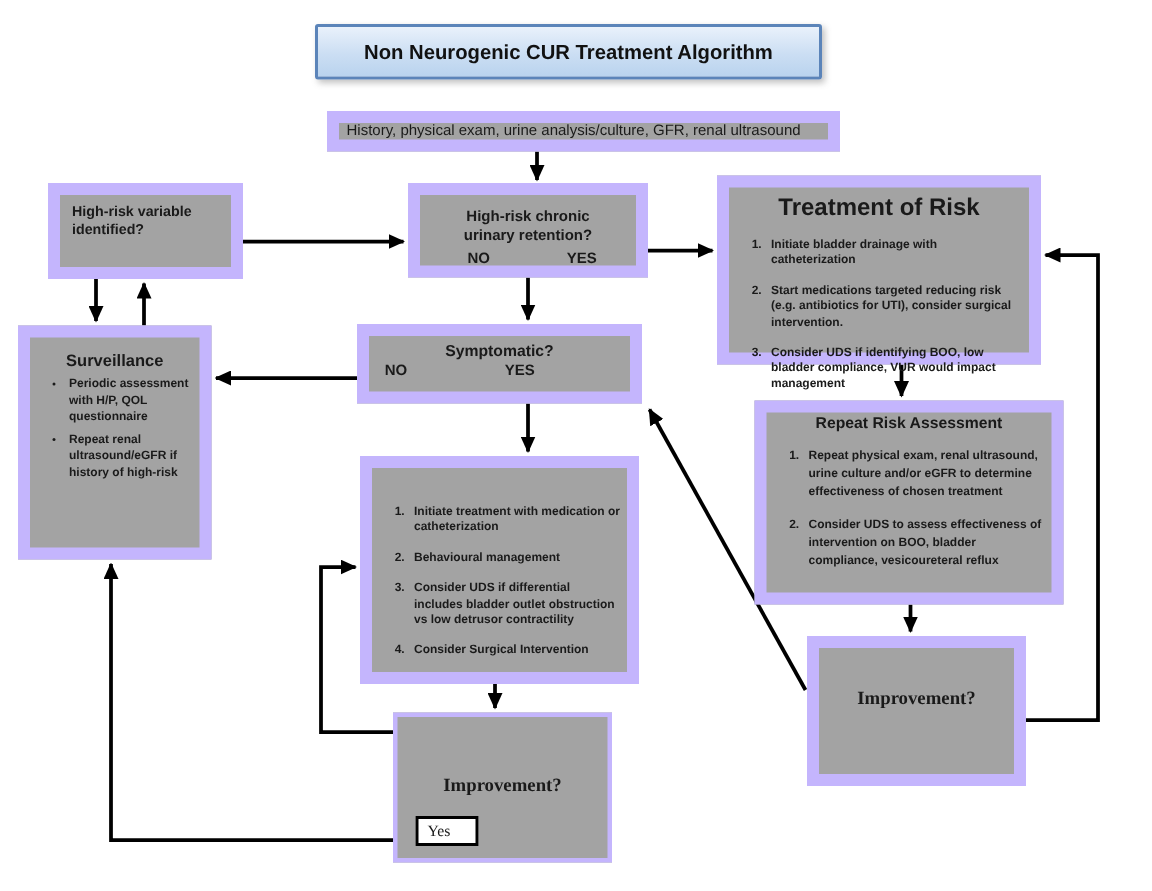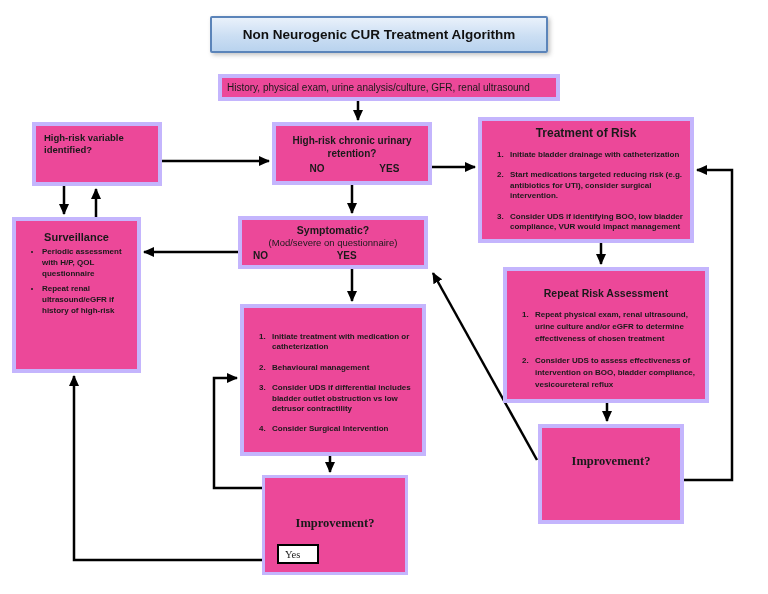--- a/index.html
+++ b/index.html
@@ -1,19 +1,19 @@
 <!DOCTYPE html>
 <html><head>
 <meta charset="utf-8">
 <style>
   html,body{margin:0;padding:0;background:#fff;}
   #canvas{position:relative;width:768px;height:594px;background:#ffffff;overflow:hidden;
           font-family:"Liberation Sans", sans-serif;color:#1a1a1a;}
   svg.connectors{position:absolute;left:0;top:0;pointer-events:none;}
-  .node{position:absolute;background:#ec4899;border:4px solid #c4b5fd;box-sizing:border-box;}
+  .node{position:absolute;background:#a3a3a3;border:8px solid #c4b5fd;box-sizing:border-box;}
   .title-box{position:absolute;box-sizing:border-box;border:2px solid #5b84b9;border-radius:2px;
              background:linear-gradient(to bottom,#e9f1fb 0%,#cbdef3 55%,#b9d3ee 100%);
              box-shadow:2px 2px 4px rgba(120,120,120,.45);
              display:flex;align-items:center;justify-content:center;
              font-weight:bold;font-size:13.5px;color:#111;}
   .plain-center{display:flex;align-items:center;}
   .node-title{font-weight:bold;text-align:center;}
   .hrv-text{font-weight:bold;font-size:9.5px;padding:6px 8px;line-height:1.3;}
   .q-title{font-weight:bold;font-size:10px;text-align:center;line-height:1.25;}
   .q-sub{font-size:9.5px;text-align:center;line-height:1.2;}
@@ -73,46 +73,45 @@
 
   <div class="node" style="left:272px;top:122px;width:160px;height:63px;padding-top:9px;">
     <div class="q-title" style="padding:0 14px;">High-risk chronic urinary retention?</div>
     <div class="noyes" style="margin-top:3px;">
       <span style="left:22%;">NO</span>
       <span style="left:68%;">YES</span>
     </div>
   </div>
 
   <div class="node" style="left:478px;top:117px;width:216px;height:126px;padding-top:5px;">
-    <div class="node-title" style="font-size:12px;">Treatment of Risk</div>
+    <div class="node-title" style="font-size:16px;">Treatment of Risk</div>
     <ol class="num">
         <li>Initiate bladder drainage with catheterization</li>
         <li>Start medications targeted reducing risk (e.g. antibiotics for UTI), consider surgical intervention.</li>
         <li>Consider UDS if identifying BOO, low bladder compliance, VUR would impact management</li>
       </ol>
   </div>
 
   <div class="node" style="left:238px;top:216px;width:190px;height:53px;padding-top:4px;">
     <div class="q-title" style="font-size:10.5px;">Symptomatic?</div>
-    <div class="q-sub">(Mod/severe on questionnaire)</div>
     <div class="noyes" style="margin-top:1px;">
       <span style="left:6%;">NO</span>
       <span style="left:52%;">YES</span>
     </div>
   </div>
 
   <div class="node" style="left:12px;top:217px;width:129px;height:156px;padding-top:10px;">
     <div class="node-title" style="font-size:11px;">Surveillance</div>
     <ul class="blt">
         <li>Periodic assessment with H/P, QOL questionnaire</li>
         <li>Repeat renal ultrasound/eGFR if history of high-risk</li>
       </ul>
   </div>
 
-  <div class="node rra" style="left:503px;top:267px;width:206px;height:136px;padding-top:16px;">
+  <div class="node rra" style="left:503px;top:267px;width:206px;height:136px;padding-top:1px;">
     <div class="node-title" style="font-size:10.5px;">Repeat Risk Assessment</div>
     <ol class="num">
         <li>Repeat physical exam, renal ultrasound, urine culture and/or eGFR to determine effectiveness of chosen treatment</li>
         <li>Consider UDS to assess effectiveness of intervention on BOO, bladder compliance, vesicoureteral reflux</li>
       </ol>
   </div>
 
   <div class="node" style="left:240px;top:304px;width:186px;height:152px;padding-top:14px;">
     <ol class="num">
         <li>Initiate treatment with medication or catheterization</li>

